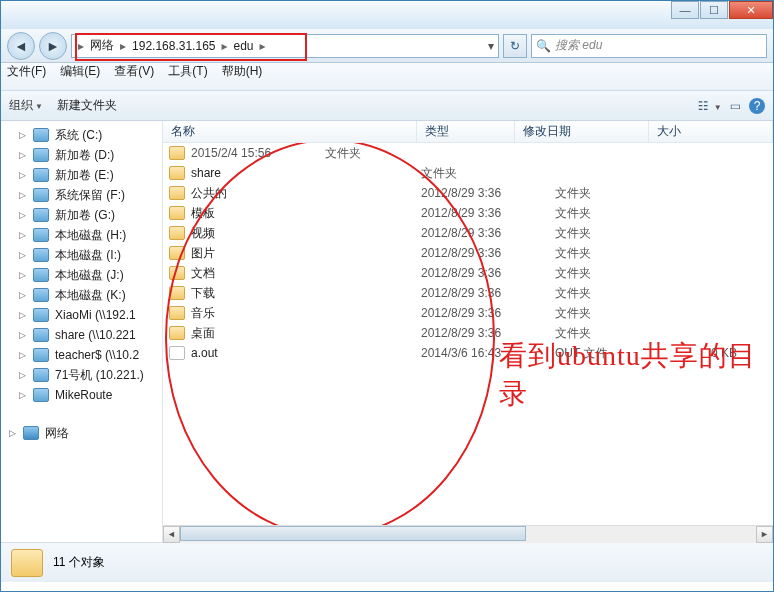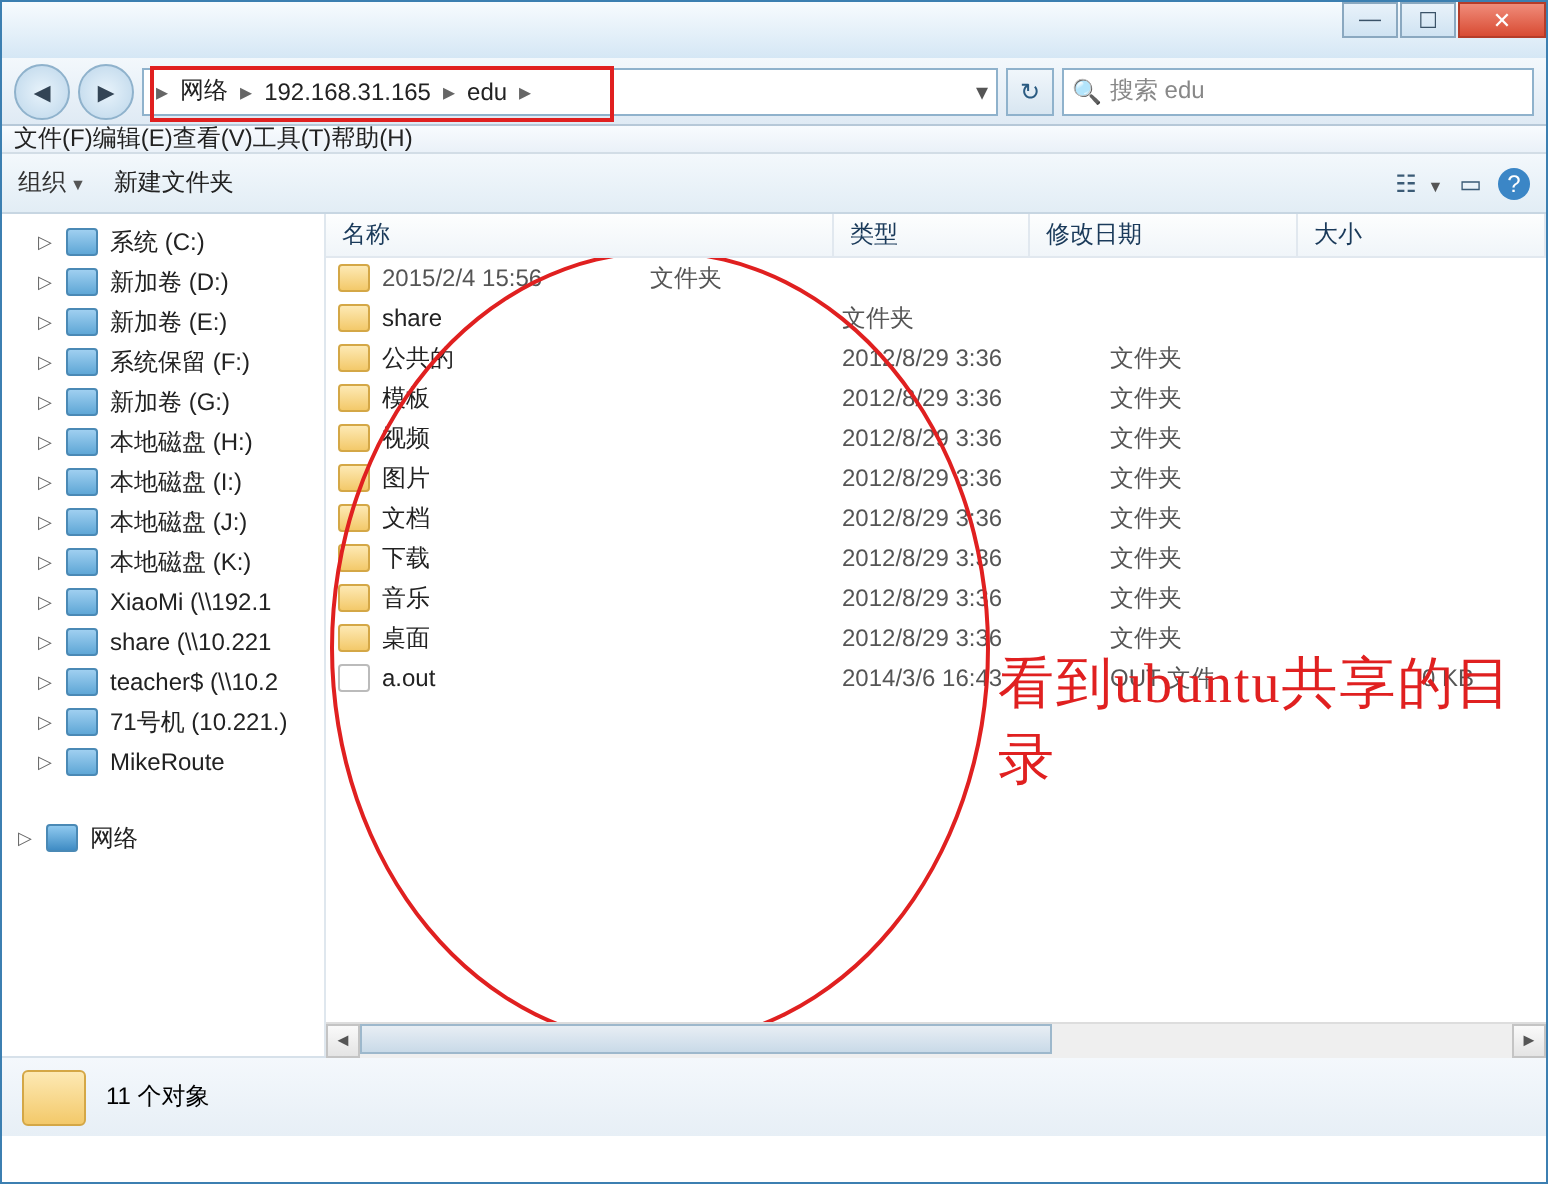--- a/index.html
+++ b/index.html
@@ -9,21 +9,21 @@
 .tbtn{width:28px;height:18px;margin-left:1px;border:1px solid #8aa8c0;background:linear-gradient(#e9f2fa,#cfe3f2);display:flex;align-items:center;justify-content:center;font-size:11px;color:#3b5368}
 .tbtn.close{background:linear-gradient(#f08c7a,#d84b33);color:#fff;border-color:#b53c29;width:44px}
 .navbar{height:34px;background:linear-gradient(#f3f8fc,#dfeaf4);display:flex;align-items:center;padding:3px 6px;gap:4px;border-bottom:1px solid #b6c8d8}
 .navbtn{width:28px;height:28px;border-radius:14px;background:radial-gradient(#e8f3fb,#bcd6ea);border:1px solid #8fb2cc;display:flex;align-items:center;justify-content:center;color:#345;font-size:14px}
 .addr{flex:1;height:24px;border:1px solid #8fb2cc;background:#fff;display:flex;align-items:center;padding:0 4px;position:relative}
 .addr-red{position:absolute;left:3px;top:-2px;width:232px;height:28px;border:2px solid #e02020;pointer-events:none}
 .crumb{padding:0 4px;color:#222}
 .crumb-sep{color:#666;padding:0 2px}
 .search{width:236px;height:24px;border:1px solid #8fb2cc;background:#fff;display:flex;align-items:center;padding:0 4px;color:#888}
 .refresh{width:24px;height:24px;border:1px solid #8fb2cc;background:linear-gradient(#f0f6fb,#d8e6f1);display:flex;align-items:center;justify-content:center;color:#2a5b82}
-.menubar{height:14px;background:linear-gradient(#f8fbfe,#eaf1f8);display:flex;align-items:center;padding:0 6px;border-bottom:1px solid #d2dde6;color:#222}
+.menubar{height:28px;background:linear-gradient(#f8fbfe,#eaf1f8);display:flex;align-items:flex-start;padding:0 6px;gap:14px;border-bottom:1px solid #d2dde6;color:#222}
 .menubar span{cursor:default}
 .toolbar{height:30px;background:linear-gradient(#f3f8fc,#e2edf5);display:flex;align-items:center;padding:0 8px;gap:14px;border-bottom:1px solid #c7d6e2;color:#222}
 .toolbar .dd{color:#333}
 .tool-right{margin-left:auto;display:flex;gap:8px;align-items:center;color:#3b5b76}
 .tri{font-size:8px;color:#555;margin-left:2px}
 .body{display:flex;height:421px}
 .sidebar{width:162px;border-right:1px solid #dfe7ee;overflow:hidden;padding-top:4px}
 .sb-item{display:flex;align-items:center;height:20px;padding-left:18px;gap:6px;color:#222;white-space:nowrap}
 .sb-item.net{padding-left:8px;margin-top:18px}
 .sb-icon{width:16px;height:14px;background:linear-gradient(#9fcff0,#5fa7d6);border:1px solid #4a89b5;border-radius:2px}
@@ -71,21 +71,21 @@
       <span class="crumb-sep">▸</span>
       <span class="crumb">192.168.31.165</span>
       <span class="crumb-sep">▸</span>
       <span class="crumb">edu</span>
       <span class="crumb-sep">▸</span>
       <span style="margin-left:auto;color:#555">▾</span>
     </div>
     <div class="refresh">↻</div>
     <div class="search">
       <span class="search-ic">🔍</span>
-      <span style="">搜索 edu</span>
+      <span style="font-style:italic">搜索 edu</span>
     </div>
   </div>
 
   <div class="menubar">
     <span>文件(F)</span>
     <span>编辑(E)</span>
     <span>查看(V)</span>
     <span>工具(T)</span>
     <span>帮助(H)</span>
   </div>

